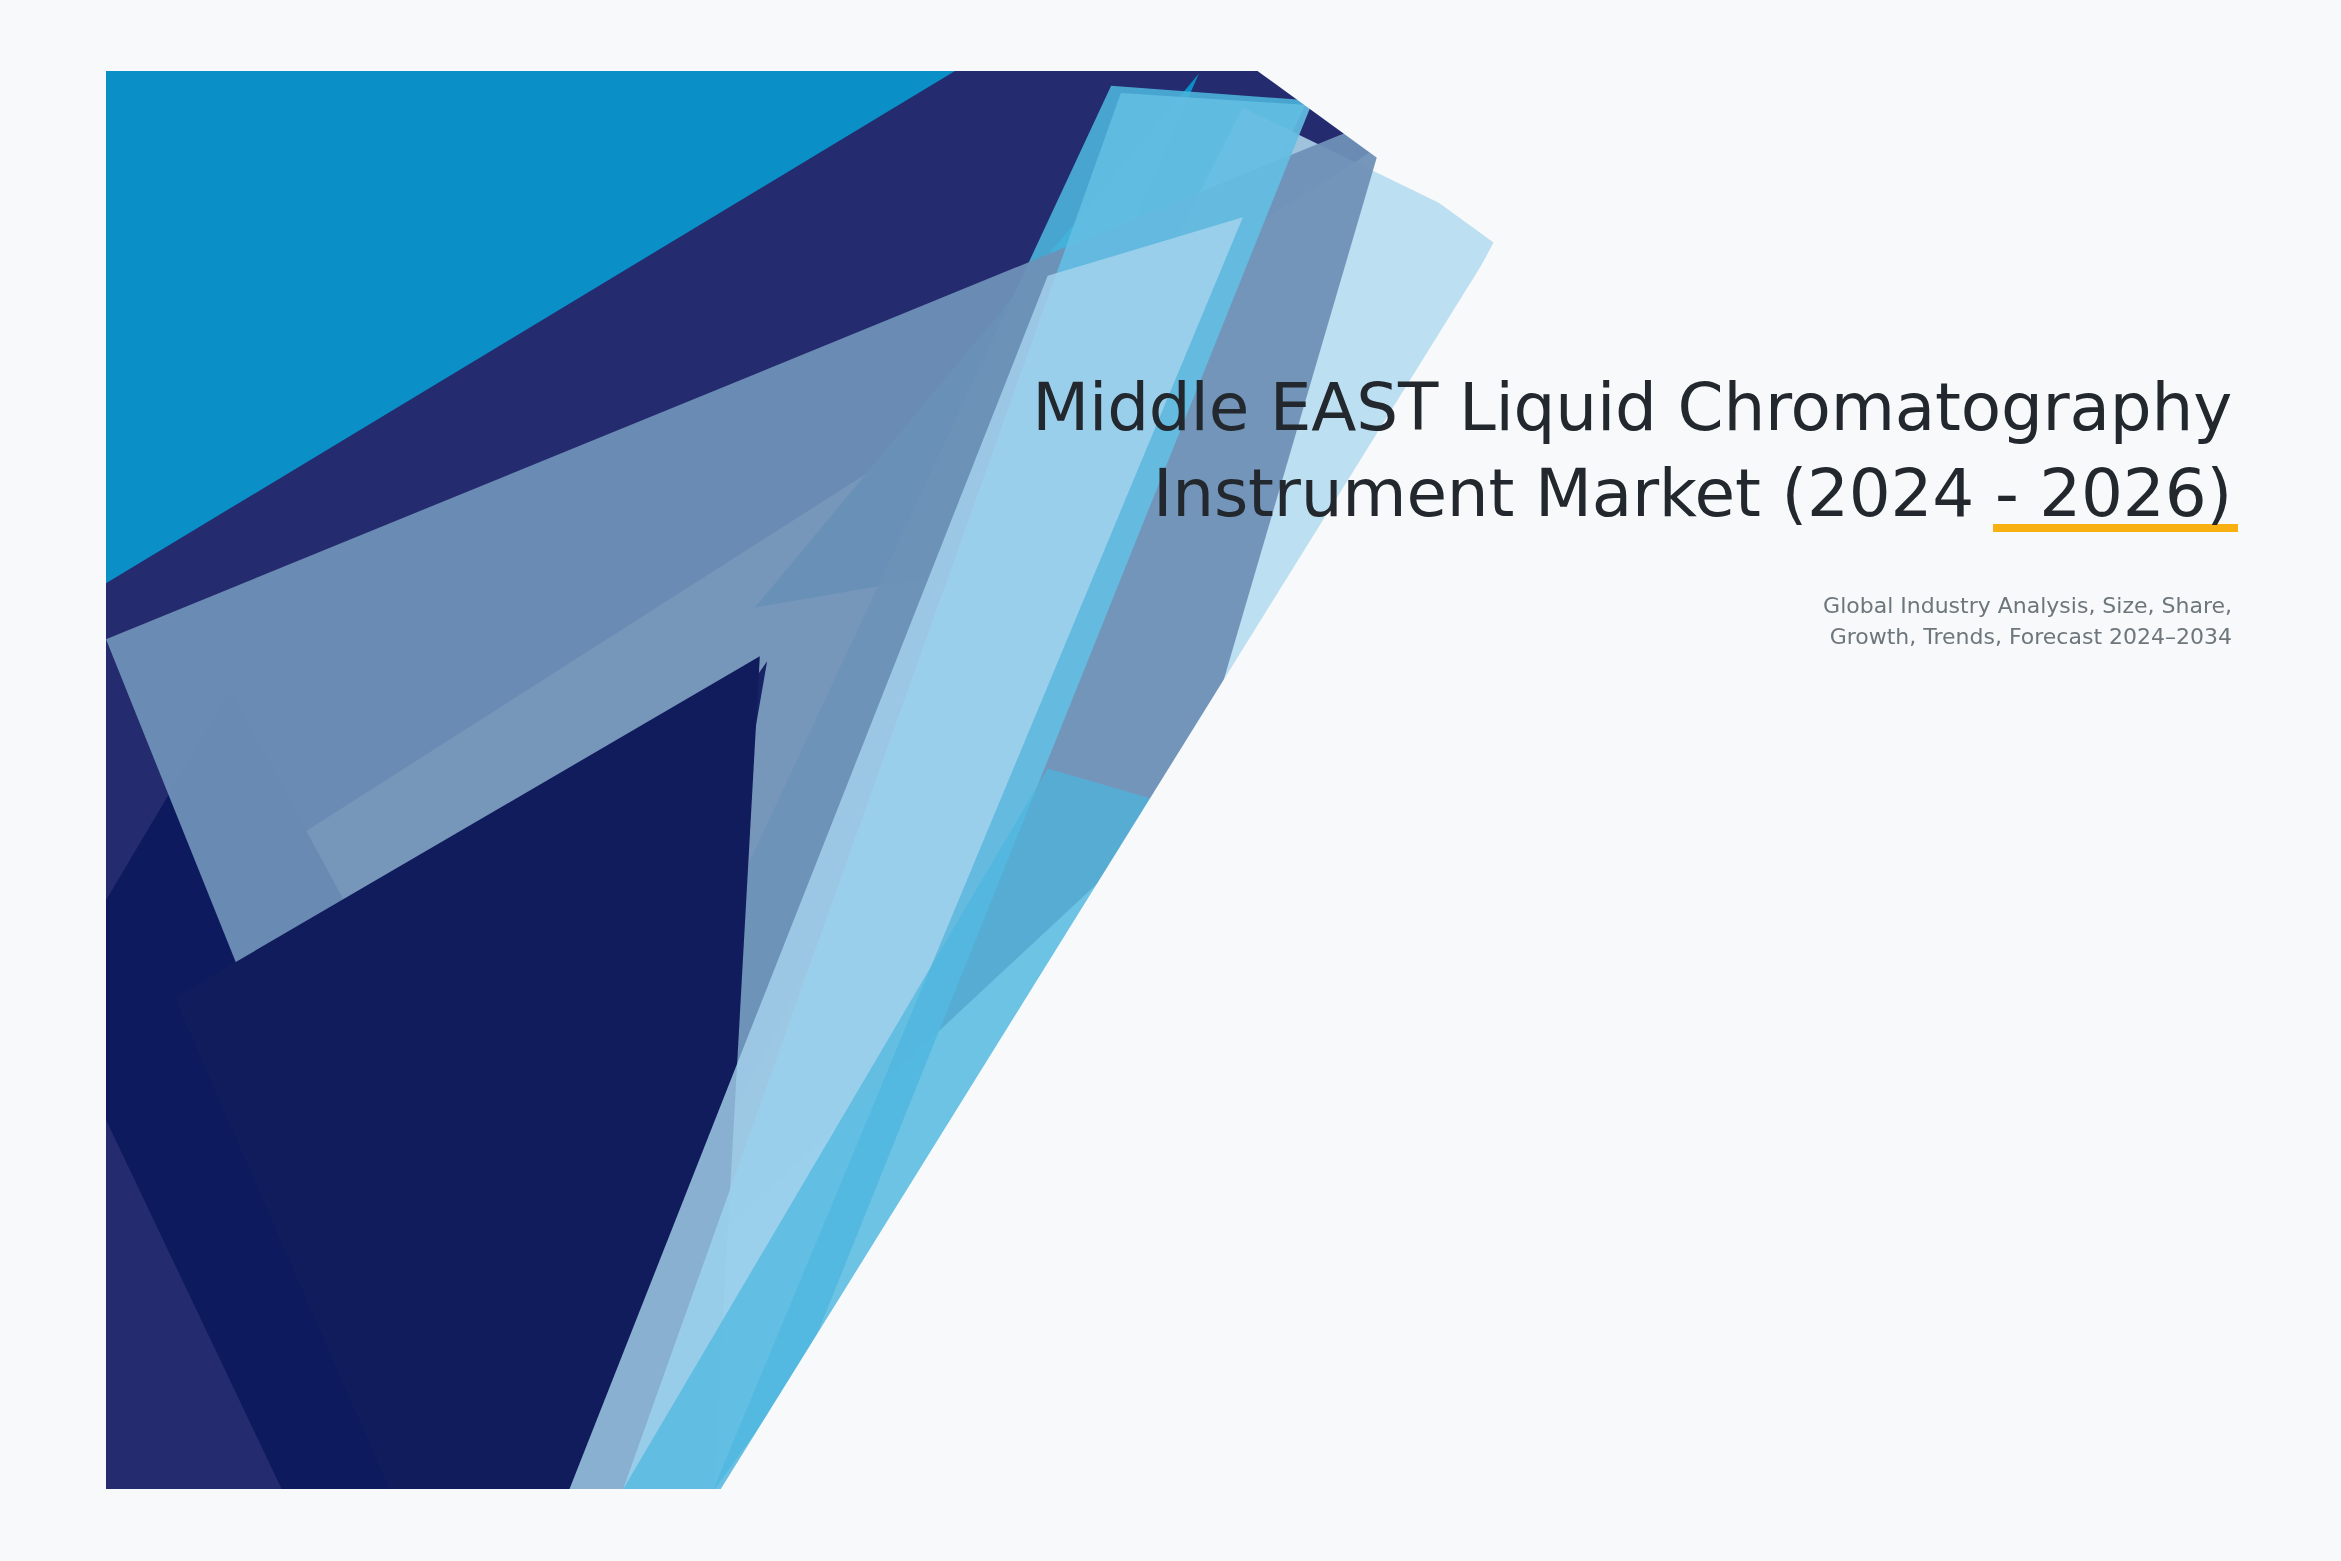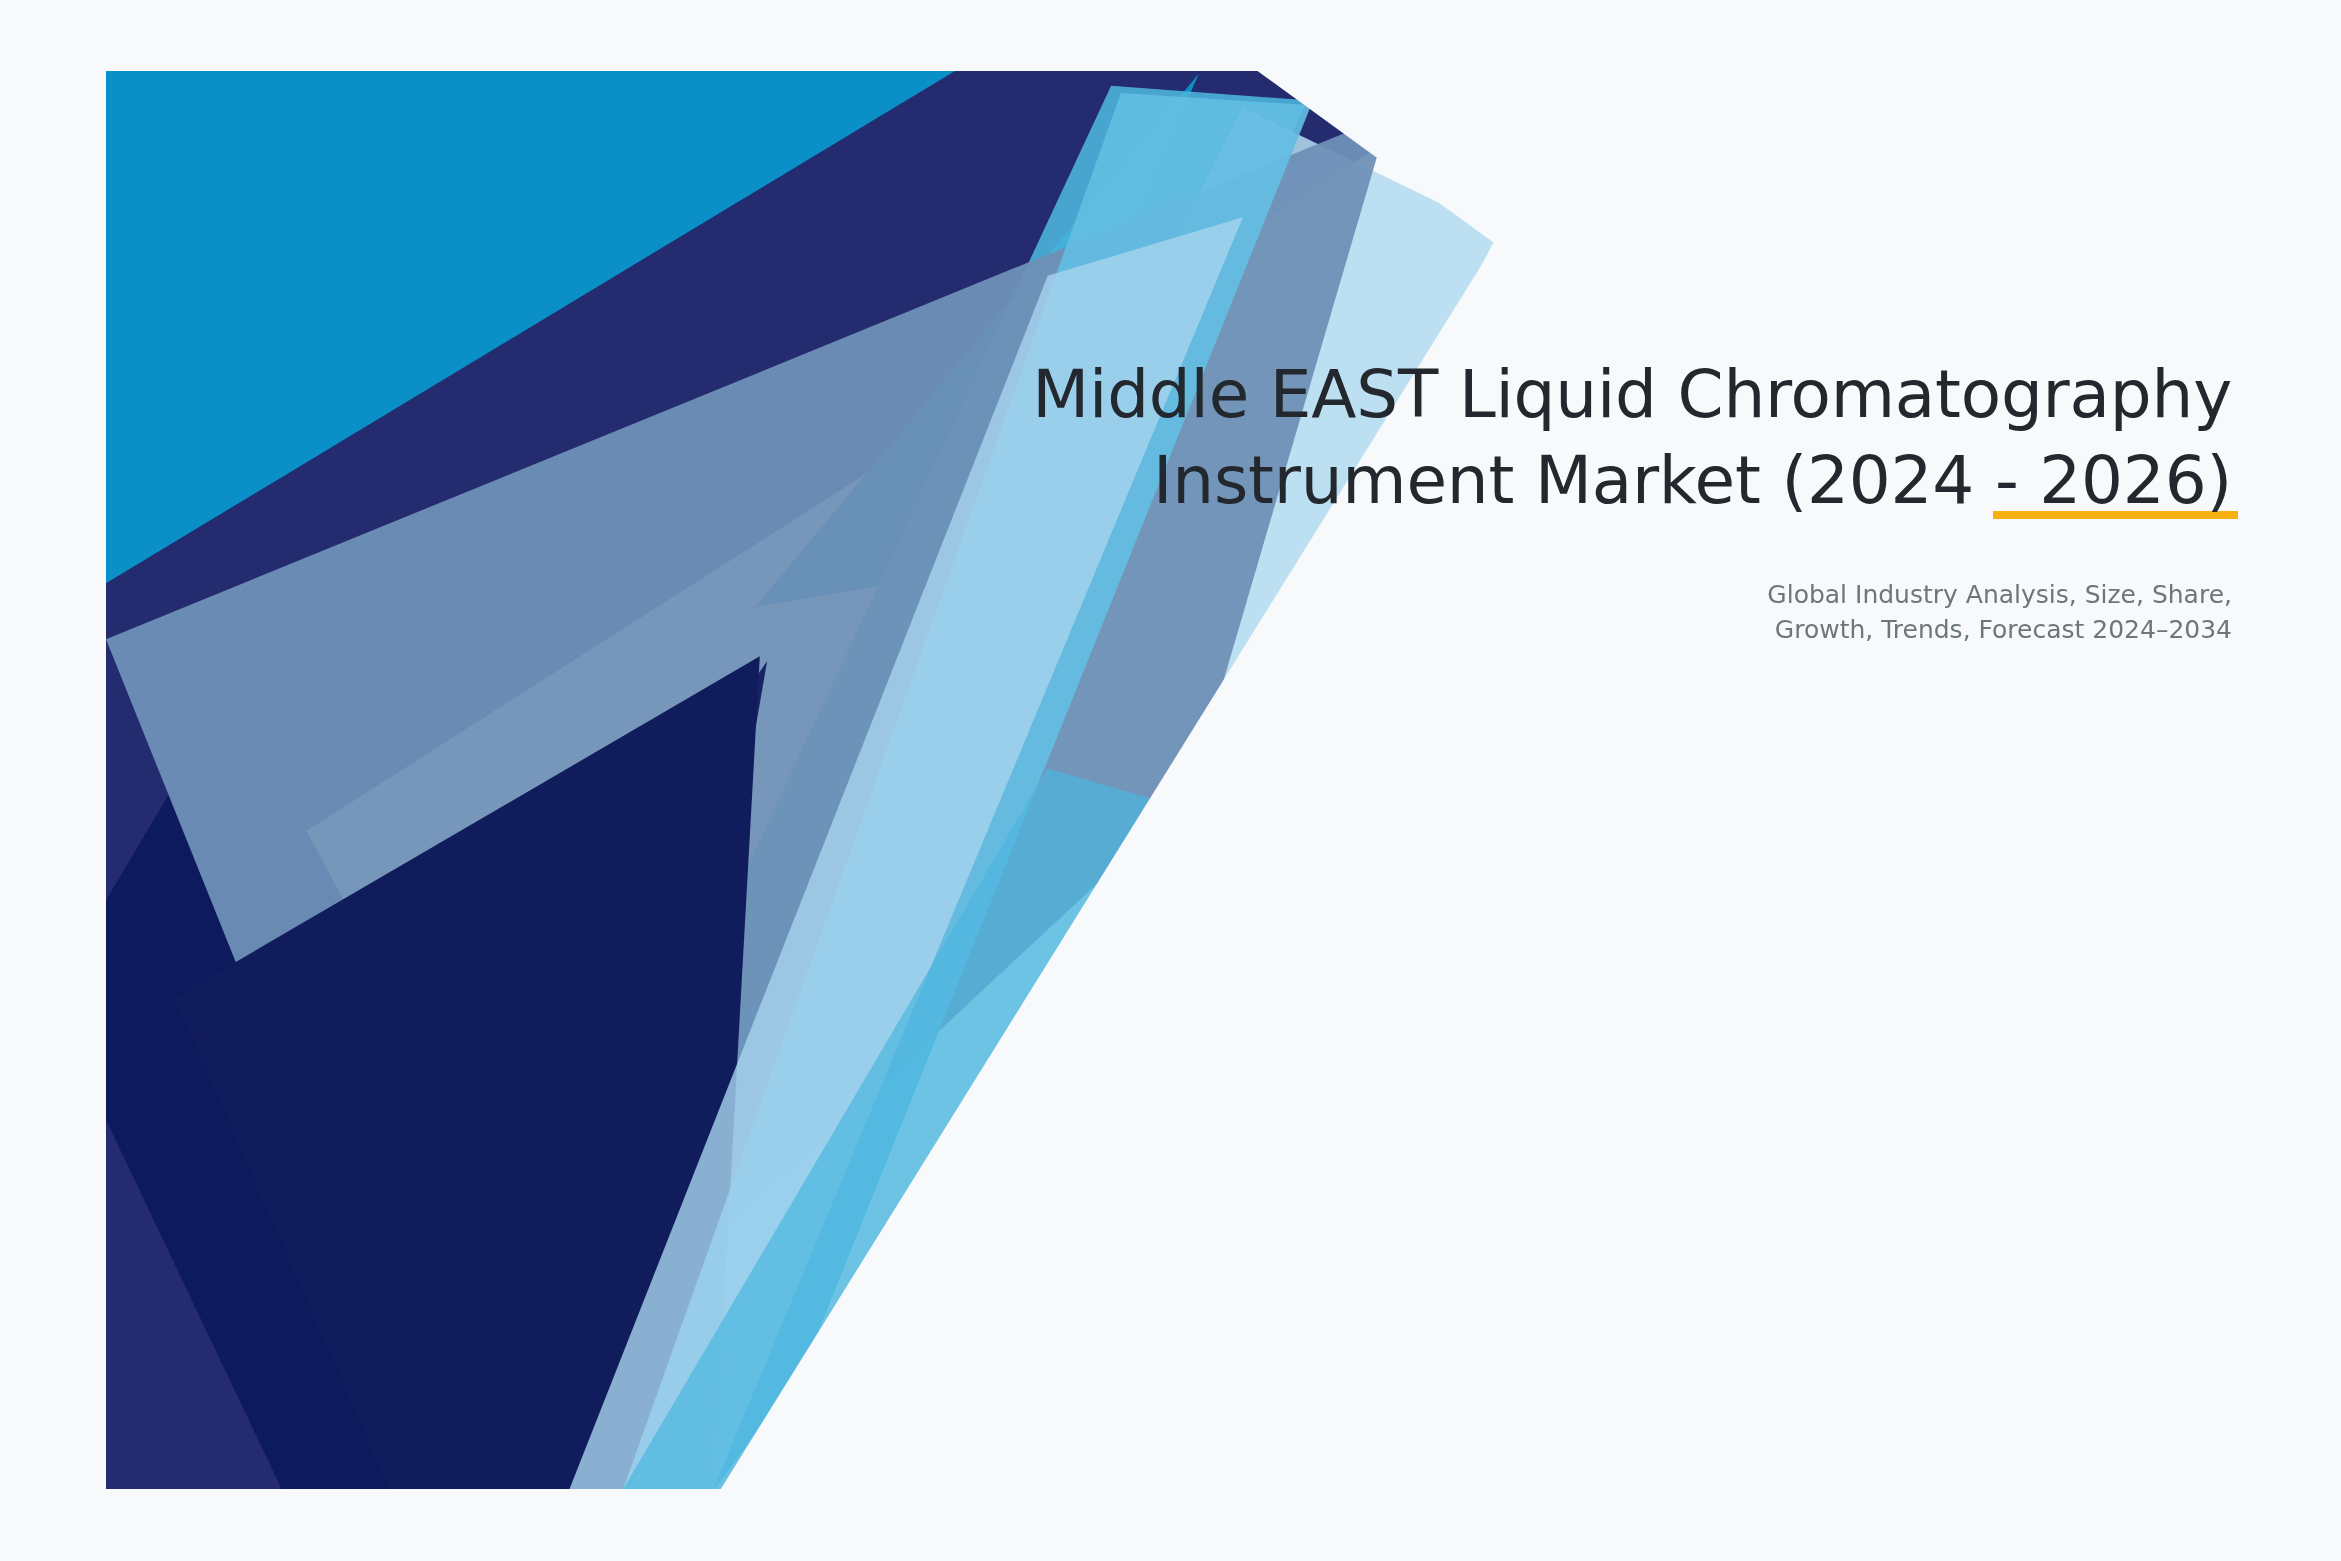--- a/index.html
+++ b/index.html
@@ -32,21 +32,21 @@
   #artwork svg {
     display: block;
     width: 100%;
     height: 100%;
   }
 
   
   #text-block {
     position: absolute;
     left: 829px;
-    top: 352px;
+    top: 365px;
     width: 1403px;
     text-align: right;
   }
 
   #title-wrap {
     position: relative;
     display: block;
   }
 
   .title-line {
@@ -69,21 +69,21 @@
     width: 245px;
     height: 8.3px;
     background: #f9b112;
     z-index: 0;
   }
   .title-line { z-index: 1; }
 
   #subtitle {
     display: block;
     margin-top: 53px;
-    font-size: 25px;
+    font-size: 22px;
     line-height: 1.42;
     font-weight: 400;
     color: #6d767b;
     white-space: pre-line;
   }
 </style>
 </head>
 <body>
 
 <div id="slide">

